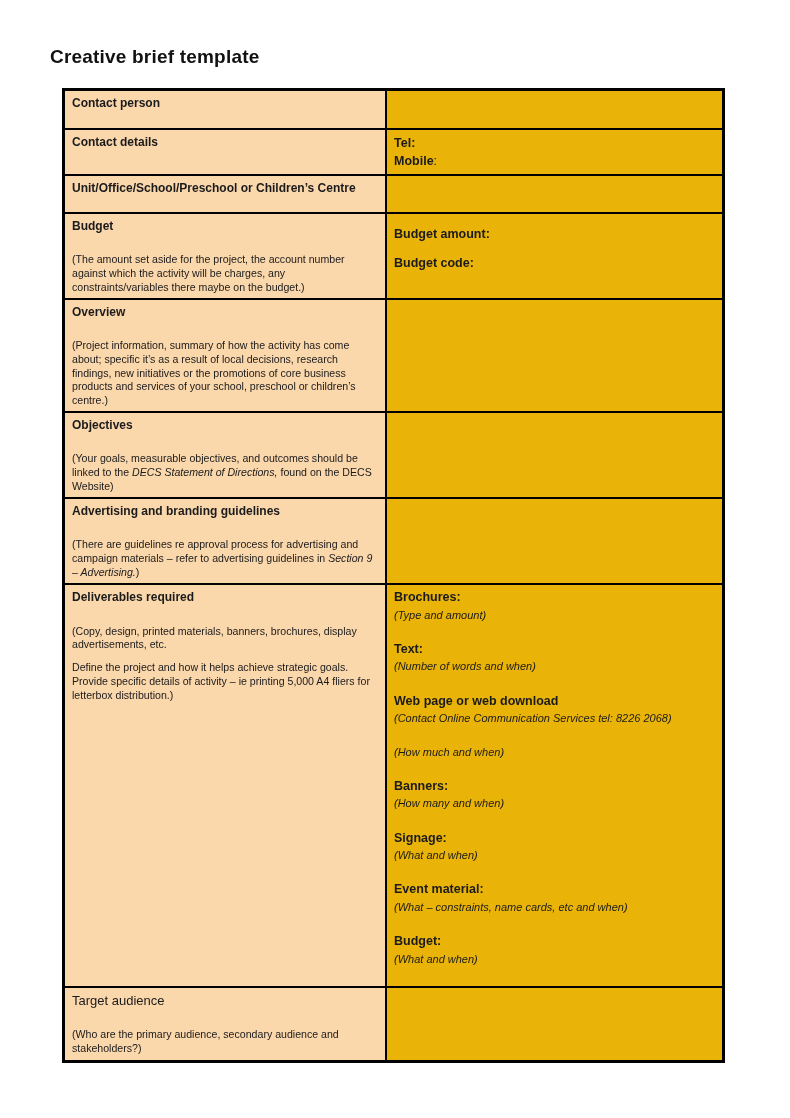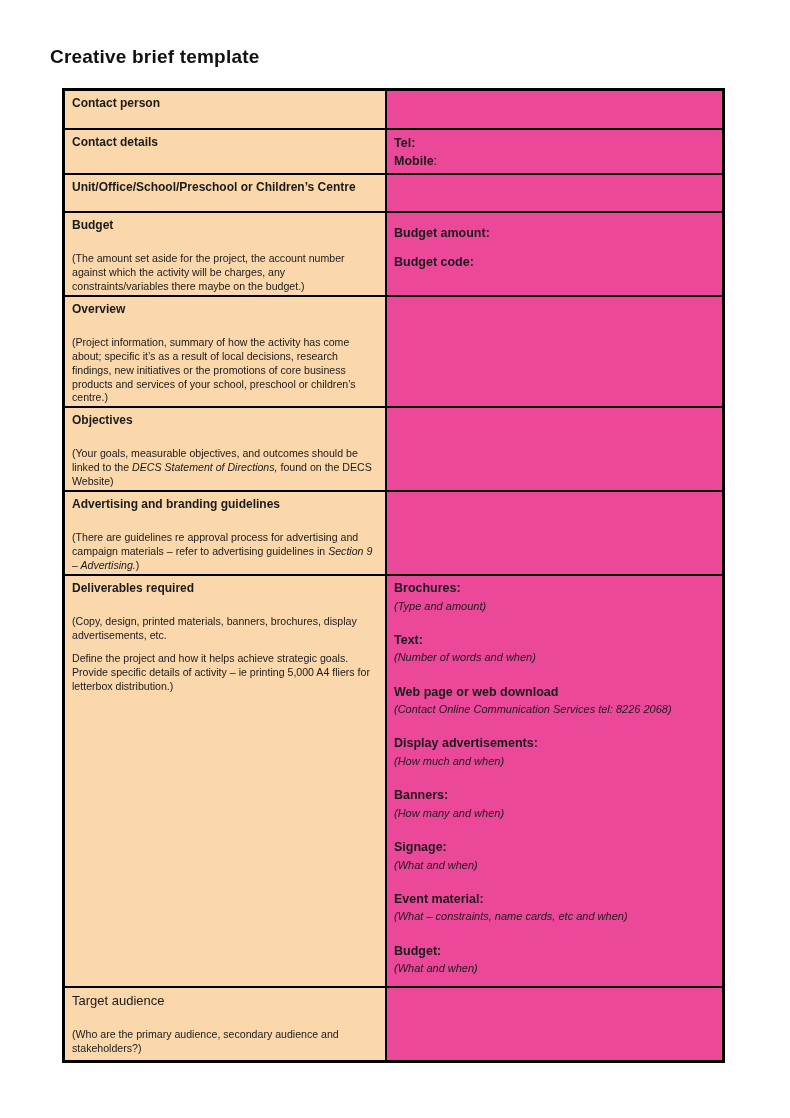--- a/index.html
+++ b/index.html
@@ -24,21 +24,21 @@
     display:flex;flex-direction:column;background:#fff;
   }
   .row{display:flex;align-items:stretch;}
   .row:not(:last-child){border-bottom:2px solid var(--border);}
   .cell{padding:4px 7px 4px 7px;}
   .cell.left{
     width:322px;flex:0 0 322px;
     border-right:2px solid var(--border);
     background:var(--cell-bg);
   }
-  .cell.right{flex:1;background:#ec4899;}
+  .cell.right{flex:1;background:#eab308;}
   .r1{min-height:39px}
   .r2{min-height:37px}
   .r3{min-height:38px}
   .r4{min-height:82px}
   .r5{min-height:86px}
   .r6{min-height:72px}
   .r7{min-height:74px}
   .r8{min-height:396px}
   .r9{flex:1}
   .label{font-size:12px;font-weight:bold;line-height:1.2;padding-top:1px;}
@@ -134,21 +134,20 @@
         </div>
         <div class="dgroup">
           <div class="rlabel">Text:</div>
           <div class="note">(Number of words and when)</div>
         </div>
         <div class="dgroup">
           <div class="rlabel">Web page or web download</div>
           <div class="note">(Contact Online Communication Services tel: 8226 2068)</div>
         </div>
         <div class="dgroup">
-          <div class="rlabel">Display advertisements:</div>
           <div class="note">(How much and when)</div>
         </div>
         <div class="dgroup">
           <div class="rlabel">Banners:</div>
           <div class="note">(How many and when)</div>
         </div>
         <div class="dgroup">
           <div class="rlabel">Signage:</div>
           <div class="note">(What and when)</div>
         </div>

